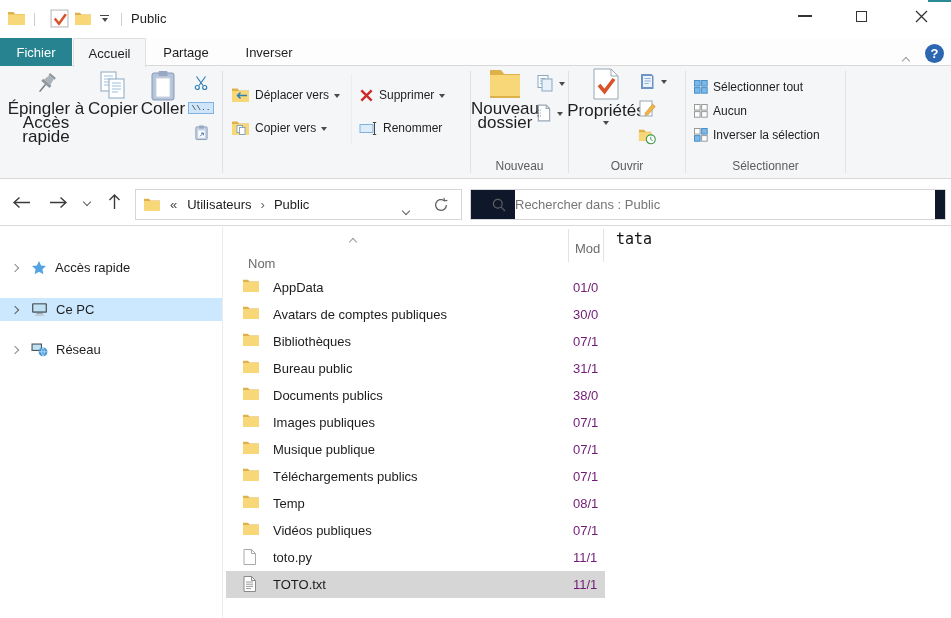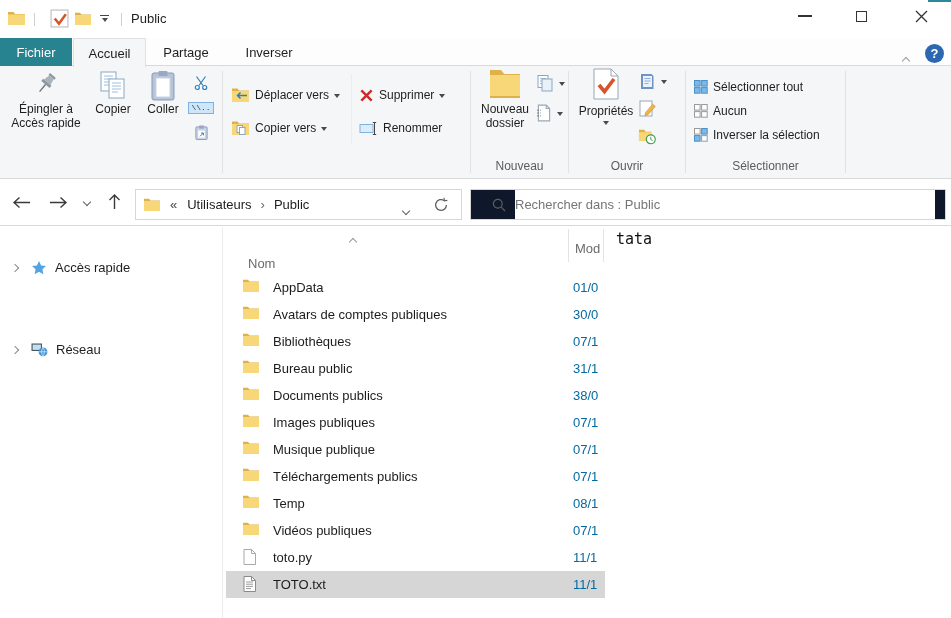--- a/index.html
+++ b/index.html
@@ -14,21 +14,21 @@
   .sliver{position:absolute;left:928px;top:0;width:23px;height:2px;background:#2b8a97}
   
   .tabstrip{position:absolute;left:0;top:38px;width:951px;height:28px;background:#fdfdfd;border-bottom:1px solid #d9d9d9}
   .tab{position:absolute;top:0;height:28px;display:flex;align-items:center;justify-content:center;font-size:13px;color:#1e1e1e}
   .tab.file{background:#26838f;color:#fff;font-weight:normal}
   .tab.active{background:#f5f6f7;border:1px solid #e0e0e0;border-bottom:none;height:29px;z-index:2}
   
   .ribbon{position:absolute;left:0;top:66px;width:951px;height:113px;background:#f5f6f7;border-bottom:1px solid #d9d9d9}
   .gsep{position:absolute;top:5px;height:102px;width:1px;background:#e2e2e2}
   .glabel{position:absolute;top:93px;font-size:12px;color:#5c5c5c;text-align:center}
-  .bigbtn{position:absolute;display:flex;flex-direction:column;align-items:center;font-size:12px;color:#1e1e1e;text-align:center;line-height:14px}
+  .bigbtn{position:absolute;display:flex;flex-direction:column;align-items:center;font-size:17px;color:#1e1e1e;text-align:center;line-height:14px}
   .rowbtn{position:absolute;display:flex;align-items:center;font-size:12px;color:#1e1e1e;gap:5px;height:22px}
   .smallbtn{width:24px;height:23px;display:flex;align-items:center;justify-content:center}
   .dd{display:inline-block;width:0;height:0;border:3.5px solid transparent;border-top:4.5px solid #4a4a4a;margin-top:4px}
   .chev{display:inline-block;width:6px;height:6px;border:solid #5f5f5f;border-width:0 1.4px 1.4px 0}
   .chev.down{transform:rotate(45deg)}
   .chev.right{transform:rotate(-45deg)}
   .chev.up{transform:rotate(-135deg)}
   .pathchip{display:inline-block;background:#cfe6fa;border:1px solid #7fb2e0;font-size:8px;line-height:10px;padding:0 2px;color:#333;font-family:"Liberation Mono",monospace}
   
   .navbar{position:absolute;left:0;top:179px;width:951px;height:47px;background:#fff;border-bottom:1px solid #d9d9d9}
@@ -41,21 +41,21 @@
   .sidebar-item{position:absolute;left:0;width:222px;height:23px;display:flex;align-items:center;font-size:13px}
   .sidebar-item.selected{background:#cce8ff}
   .sideline{position:absolute;left:222px;top:227px;width:1px;height:391px;background:#ececec}
   .hdr{position:absolute;font-size:13px;color:#6b6b6b}
   .hdrsep{position:absolute;top:229px;width:1px;height:33px;background:#e3e3e3}
   .rows{position:absolute;left:222px;top:274px;width:383px;height:324px;overflow:hidden}
   .frow{position:relative;height:27px;margin-left:4px;width:379px}
   .frow.selected{background:#d6d6d6}
   .ficon{position:absolute;left:17px;top:5px}
   .fname{position:absolute;left:47px;top:6px;font-size:13px;color:#1c1c1c;white-space:nowrap}
-  .fdate{position:absolute;left:347px;top:6px;font-size:13px;color:#0369a1;white-space:nowrap}
+  .fdate{position:absolute;left:347px;top:6px;font-size:13px;color:#701a75;white-space:nowrap}
   .overlay{position:absolute;left:605px;top:227px;width:346px;height:391px;background:#fff}
   .overlay .txt{position:absolute;left:11px;top:3px;font-family:"DejaVu Sans Mono",monospace;font-size:15px;color:#111}
   svg{display:block}
 </style>
 </head>
 <body>
 
 <div class="titlebar">
   <span class="abs" style="left:8px;top:11px">
     <svg width="17" height="14" viewBox="0 0 17 14">
@@ -358,20 +358,32 @@
 
   <div class="sidebar-item" style="top:30px">
     <span class="chev right" style="margin-left:12px;border-color:#8a8a8a"></span>
     <span style="margin-left:13px">
       <svg width="16" height="16" viewBox="0 0 16 16">
           <path d="M8 1l2.1 4.4 4.9.6-3.6 3.3 1 4.9L8 11.7l-4.4 2.5 1-4.9L1 6l4.9-.6z" fill="#53a3e3"></path>
         </svg>
     </span>
     <span style="margin-left:8px">Accès rapide</span>
   </div>
+  <div class="sidebar-item selected" style="top:72px">
+    <span class="chev right" style="margin-left:12px;border-color:#5f5f5f"></span>
+    <span style="margin-left:13px">
+      <svg width="17" height="15" viewBox="0 0 16 14">
+          <rect x="1" y="1" width="14" height="9" rx="1" fill="#4a555e"></rect>
+          <rect x="2.2" y="2.2" width="11.6" height="6.6" fill="#bfe1f2"></rect>
+          <rect x="5" y="10.3" width="6" height="1.3" fill="#9aa5ad"></rect>
+          <rect x="3.5" y="11.8" width="9" height="1.4" fill="#c3ccd2"></rect>
+        </svg>
+    </span>
+    <span style="margin-left:8px">Ce PC</span>
+  </div>
   <div class="sidebar-item" style="top:112px">
     <span class="chev right" style="margin-left:12px;border-color:#8a8a8a"></span>
     <span style="margin-left:13px">
       <svg width="17" height="15" viewBox="0 0 17 15">
           <rect x="0.5" y="1.5" width="10.5" height="7.5" fill="#4a555e"></rect>
           <rect x="1.6" y="2.6" width="8.3" height="5.3" fill="#bfe1f2"></rect>
           <circle cx="12" cy="9.8" r="4.4" fill="#3f92d2"></circle>
           <path d="M7.8 9.8h8.4M12 5.6c1.9 2.2 1.9 6.2 0 8.4M12 5.6c-1.9 2.2-1.9 6.2 0 8.4" stroke="#dff0fb" stroke-width=".7" fill="none"></path>
         </svg>
     </span>

